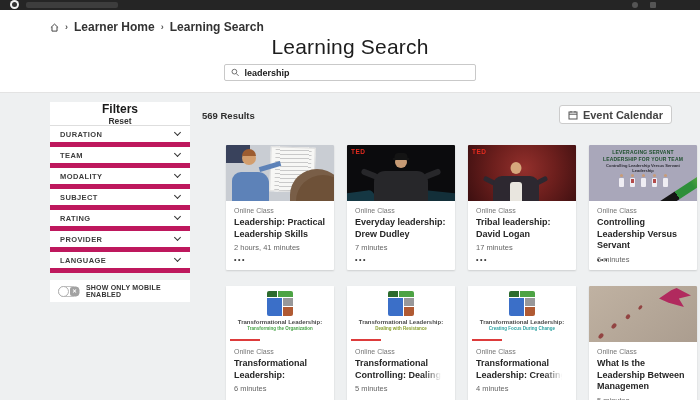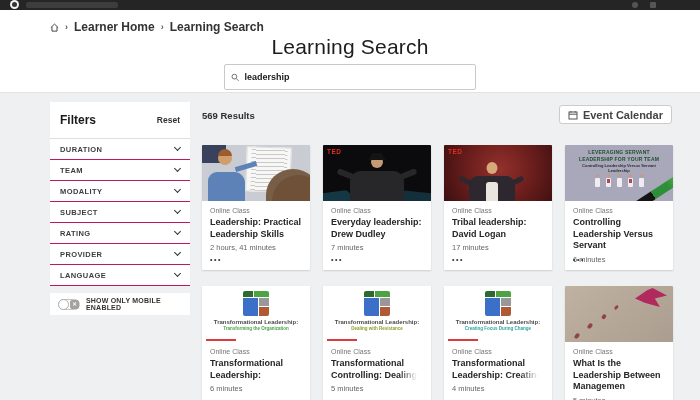--- a/index.html
+++ b/index.html
@@ -15,47 +15,47 @@
   .tb-ico { position:absolute; top:2px; width:6px; height:6px; background:#6a6a6a; border-radius:1px; opacity:.7; }
   .tb-ico.search { right:62px; border-radius:50%; }
   .tb-ico.menu { right:44px; }
 
   
   .header { position:absolute; left:0; top:10px; width:700px; height:83px; background:#ffffff; border-bottom:1px solid #e3e3e3; }
   .breadcrumb { position:absolute; left:50px; top:10px; display:flex; align-items:center; gap:6px; }
   .crumb { font-size:12px; font-weight:bold; color:#333; }
   .crumb-sep { font-size:9px; font-weight:bold; color:#555; line-height:1; }
   .page-title { position:absolute; left:0; top:25px; width:100%; text-align:center; font-size:21px; font-weight:400; color:#1d1d1d; letter-spacing:.2px; }
-  .searchbox { position:absolute; left:50%; top:54px; transform:translateX(-50%); width:252px; height:26px;
+  .searchbox { position:absolute; left:50%; top:54px; transform:translateX(-50%); width:252px; height:17px;
                background:#fff; border:1px solid #c9c9c9; border-radius:2px; display:flex; align-items:center; gap:5px; padding:4px 6px; }
   .searchbox input { border:none; outline:none; width:100%; font-family:"Liberation Sans",sans-serif; font-size:9px; font-weight:bold; color:#1a1a1a; background:transparent; }
 
   
   .sidebar { position:absolute; left:50px; top:102px; width:140px; }
-  .filters-head { background:#fff; height:24px; display:flex; align-items:center; justify-content:space-between; padding:18px 10px; border-bottom:1px solid #dedede; }
+  .filters-head { background:#fff; height:24px; display:flex; align-items:center; justify-content:space-between; padding:0 10px; border-bottom:1px solid #dedede;flex-direction:column; }
   .filters-title { font-size:12px; font-weight:bold; color:#1a1a1a; }
   .reset-link { font-size:8.5px; font-weight:bold; color:#333; cursor:pointer; }
-  .filter-row { background:#fff; height:21px; display:flex; align-items:center; justify-content:space-between; padding:0 10px; border-bottom:1px solid #be185d; cursor:pointer; }
+  .filter-row { background:#fff; height:21px; display:flex; align-items:center; justify-content:space-between; padding:0 10px; border-bottom:5px solid #be185d; cursor:pointer; }
   .filter-label { font-size:7.5px; font-weight:bold; color:#3d3d3d; letter-spacing:.4px; }
   .chev { width:5px; height:5px; border-right:1.4px solid #333; border-bottom:1.4px solid #333; transform:rotate(45deg); margin-top:-3px; }
   .toggle-row { background:#fff; margin-top:7px; height:22px; display:flex; align-items:center; gap:6px; padding:0 8px; }
   .toggle { position:relative; width:22px; height:11px; border:1px solid #c2c2c2; border-radius:6px; background:#fff; flex:0 0 auto; cursor:pointer; }
   .toggle-knob { position:absolute; left:-1px; top:-1px; width:11px; height:11px; border-radius:50%; background:#fff; border:1px solid #b0b0b0; }
   .toggle-x { position:absolute; right:0px; top:0.5px; width:9px; height:8.5px; border-radius:2px; background:#a2a2a2; color:#fff; font-size:5.5px; line-height:8.5px; text-align:center; font-weight:bold; }
   .toggle-label { font-size:7px; font-weight:bold; color:#333; letter-spacing:.2px; }
 
   
   .results-count { position:absolute; left:202px; top:110px; font-size:9.5px; font-weight:bold; color:#2f2f2f; }
   .event-btn { position:absolute; top:105px; right:28px; height:19px; display:flex; align-items:center; gap:5px; padding:0 8px;
                background:#fff; border:1px solid #ccc; border-radius:3px; cursor:pointer; }
   .event-btn span { font-size:11px; color:#444;font-weight:bold; }
 
   
   .grid { position:absolute; left:202px; top:145px; width:471px; display:grid; grid-template-columns:repeat(4,108px); column-gap:13px; row-gap:16px; }
-  .card { width:108px; height:125px; background:#fff; box-shadow:0 1px 2px rgba(0,0,0,.14); border-radius:1px; position:relative; cursor:pointer; }
+  .card { width:108px; height:125px; background:#fff; box-shadow:0 1px 2px rgba(0,0,0,.14); border-radius:1px; position:relative; cursor:pointer;margin-left:24px; }
   .ci { height:56px; position:relative; overflow:hidden; border-radius:1px 1px 0 0; }
   .cbody { padding:6px 8px 0; }
   .ctype { font-size:7px; color:#757575; margin-bottom:3px; }
   .ctitle { font-size:9px; font-weight:bold; color:#262626; line-height:1.3; position:relative; }
   .fade .ctitle::after { content:""; position:absolute; right:-2px; bottom:0; width:26px; height:11px; background:linear-gradient(90deg,rgba(255,255,255,0),#fff 70%); }
   .cdur { font-size:7.5px; color:#666; margin-top:3px; }
   .cmenu { position:absolute; left:8px; bottom:7px; font-size:7px; letter-spacing:1.5px; color:#3a3a3a; font-weight:bold; }
 
   .ted-badge { position:absolute; left:4px; top:3px; font-weight:bold; font-size:6.5px; letter-spacing:.5px; z-index:3; }
 

